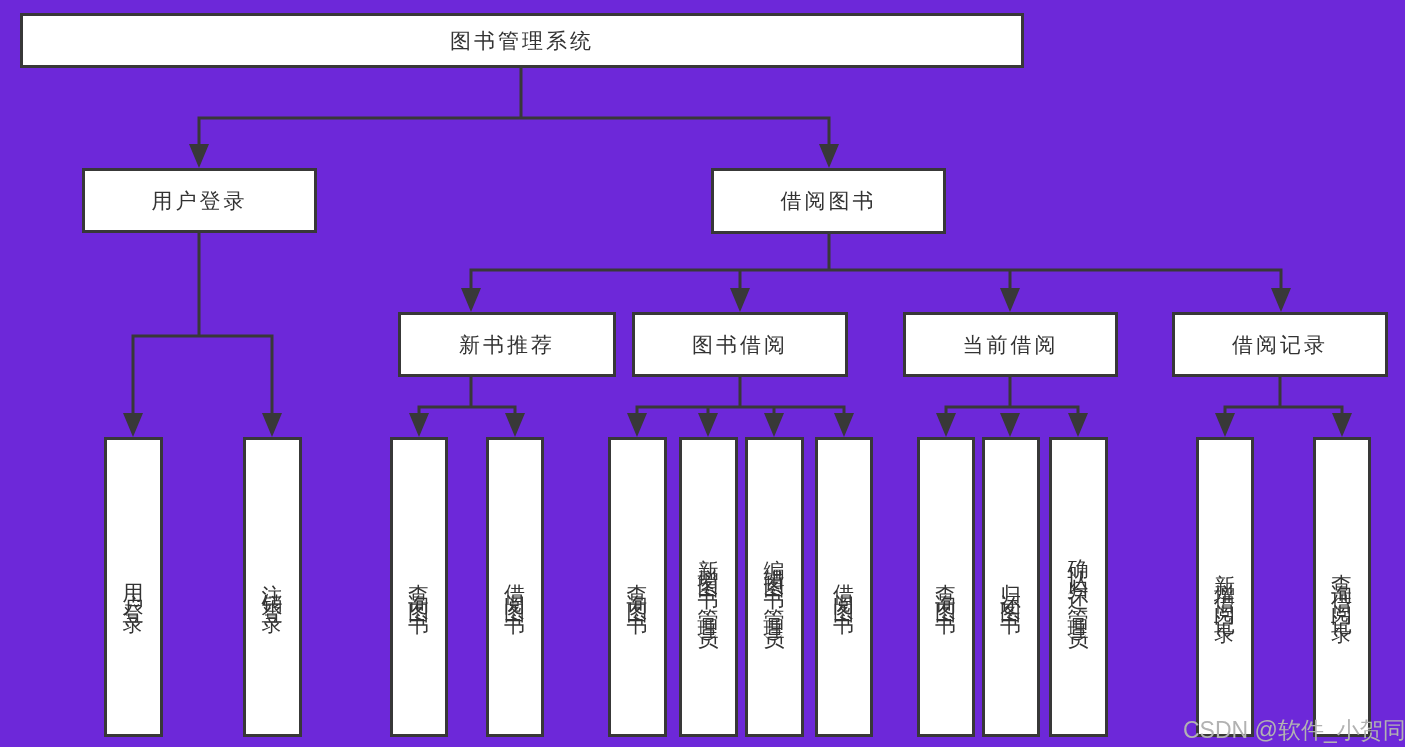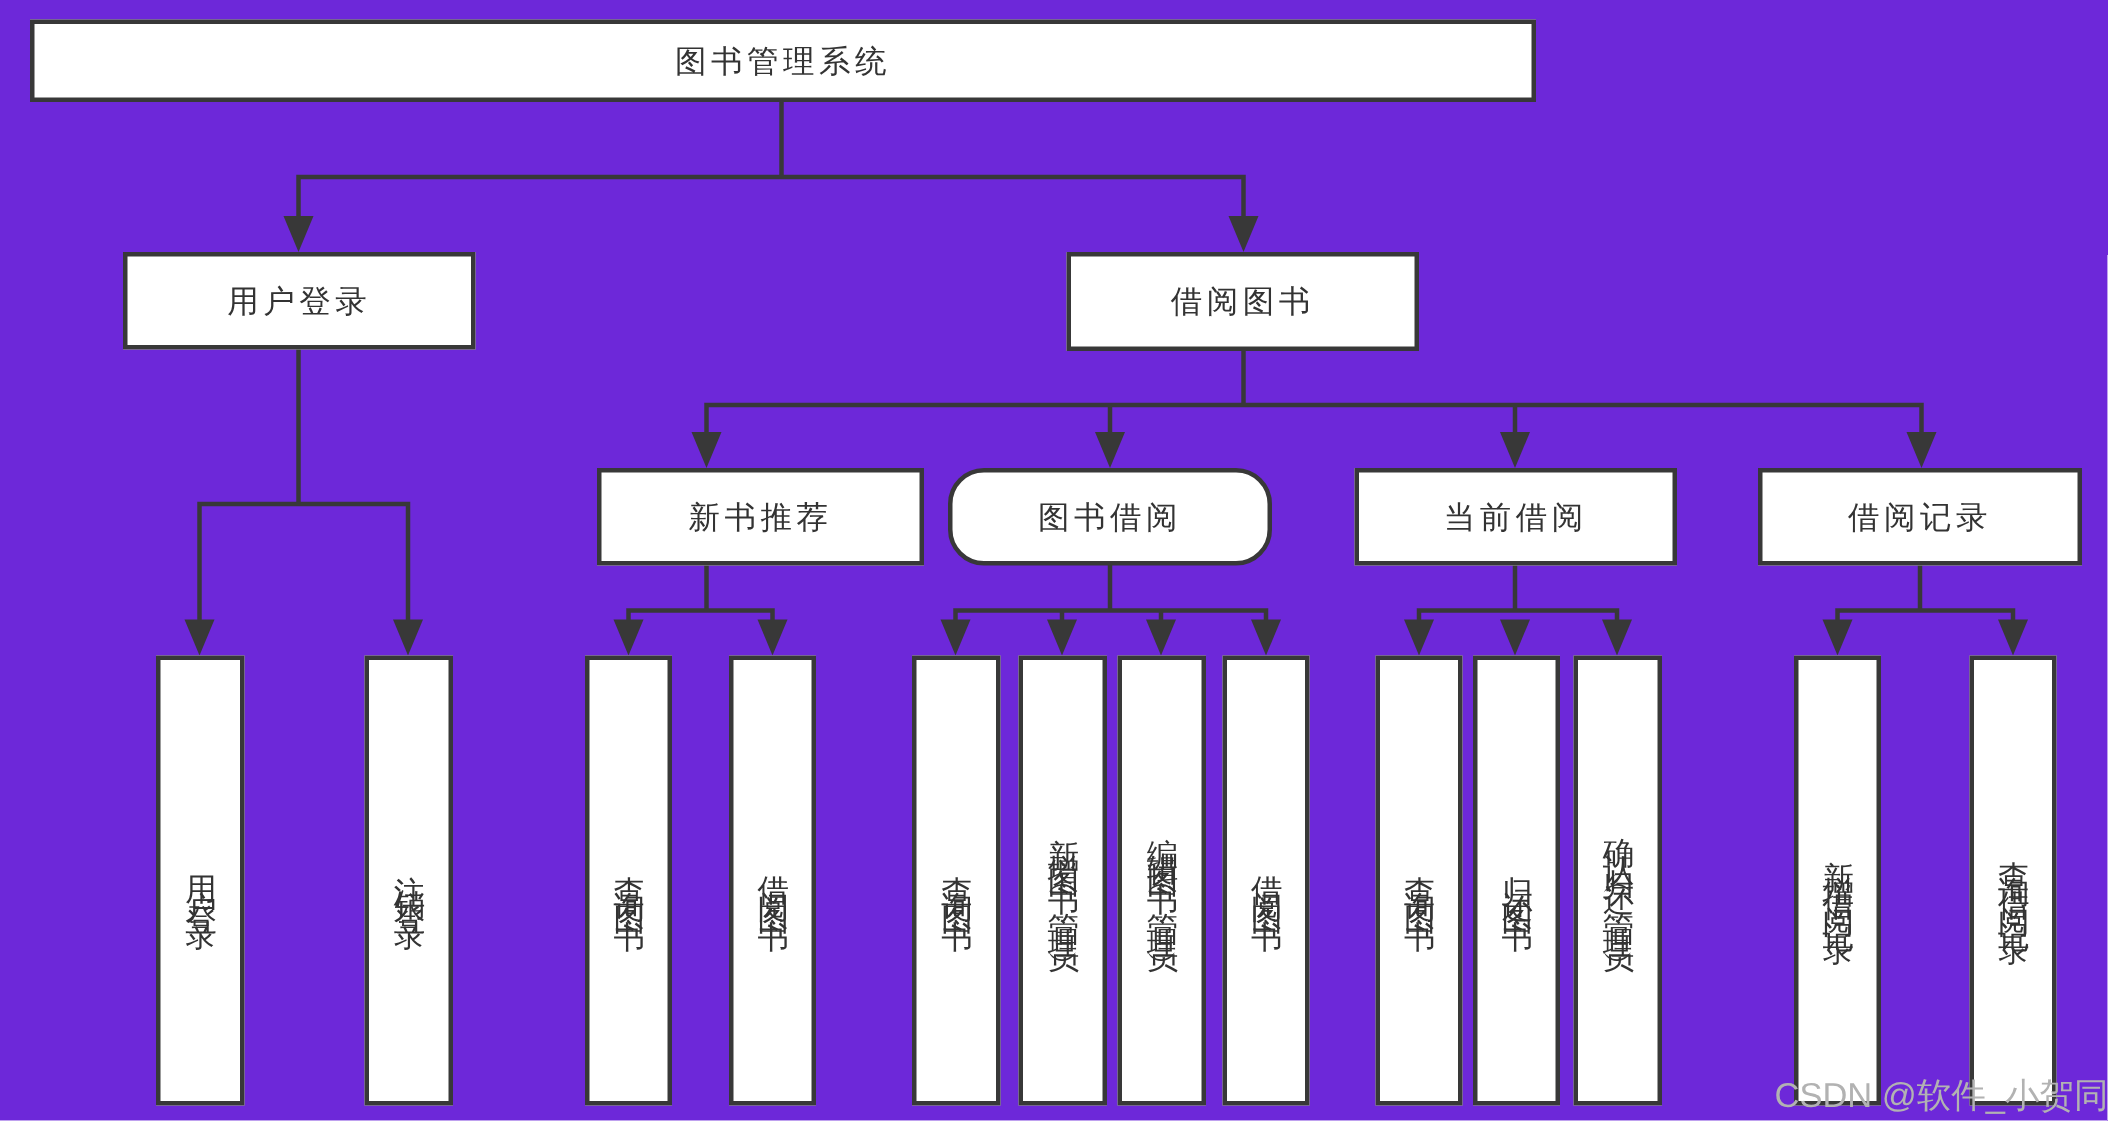--- a/index.html
+++ b/index.html
@@ -105,21 +105,21 @@
   <div class="box" style="left:82px; top:168px; width:235px; height:65px;">
     <span class="h-label">用户登录</span>
   </div>
   <div class="box" style="left:711px; top:168px; width:235px; height:66px;">
     <span class="h-label">借阅图书</span>
   </div>
 
   <div class="box" style="left:362px; top:312px; width:218px; height:65px;margin-left:36px;">
     <span class="h-label">新书推荐</span>
   </div>
-  <div class="box" style="left:632px; top:312px; width:216px; height:65px;border-radius:24px;">
+  <div class="box" style="left:632px; top:312px; width:216px; height:65px;">
     <span class="h-label">图书借阅</span>
   </div>
   <div class="box" style="left:903px; top:312px; width:215px; height:65px;">
     <span class="h-label">当前借阅</span>
   </div>
   <div class="box" style="left:1172px; top:312px; width:216px; height:65px;">
     <span class="h-label">借阅记录</span>
   </div>
 
   <div class="box leaf" style="left:104px; top:437px; width:59px; height:300px;">

